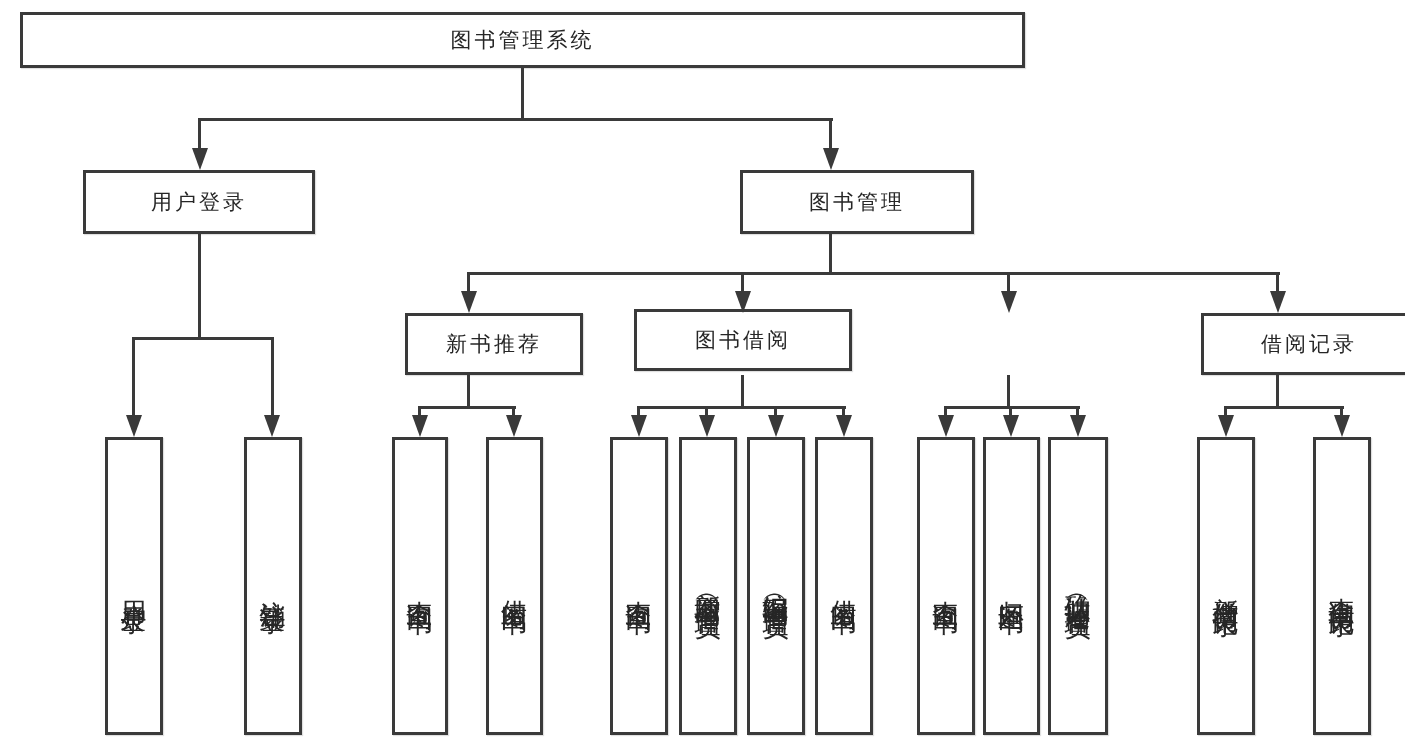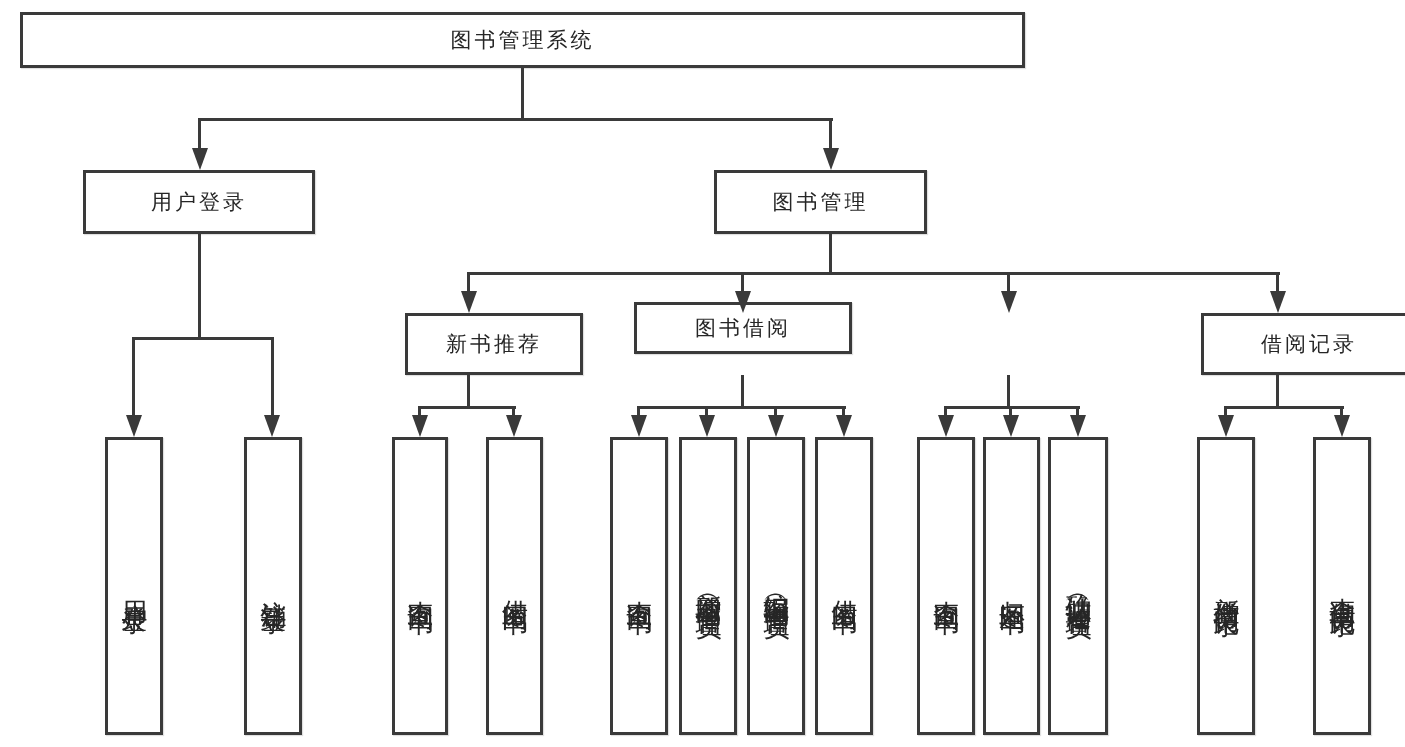--- a/index.html
+++ b/index.html
@@ -1,20 +1,20 @@
 <!DOCTYPE html>
 <html><head>
 <meta charset="utf-8">
 <style>
   html,body{margin:0;padding:0;background:#ffffff;}
   .stage{
     position:relative;
     width:1405px;height:747px;
     background:#ffffff;
-    font-family:Liberation Serif, serif;
+    font-family:Liberation Sans, sans-serif;
     overflow:hidden;
   }
   
   .box{
     position:absolute;
     box-sizing:border-box;
     border:3px solid #3a3a3a;
     background:#ffffff;
     display:flex;align-items:center;justify-content:center;
     color:#262626;
@@ -63,28 +63,28 @@
 
 <div class="stage">
 
   <div class="box" style="left:20px;top:12px;width:1005px;height:56px;">
     <span>图书管理系统</span>
   </div>
 
   <div class="box" style="left:83px;top:170px;width:232px;height:64px;">
     <span>用户登录</span>
   </div>
-  <div class="box" style="left:714px;top:170px;width:213px;height:64px;">
+  <div class="box" style="left:740px;top:170px;width:234px;height:64px;">
     <span>图书管理</span>
   </div>
 
   <div class="box" style="left:360px;top:313px;width:178px;height:62px;margin-left:45px;">
     <span>新书推荐</span>
   </div>
-  <div class="box" style="left:634px;top:302px;width:218px;height:52px;">
+  <div class="box" style="left:634px;top:309px;width:218px;height:62px;">
     <span>图书借阅</span>
   </div>
   <div class="box" style="left:1170px;top:313px;width:216px;height:62px;margin-left:31px;">
     <span>借阅记录</span>
   </div>
 
   <div class="vbox" style="left:105px;width:58px;">
     <span class="vtext">用户登录</span>
   </div>
   <div class="vbox" style="left:244px;width:58px;">

